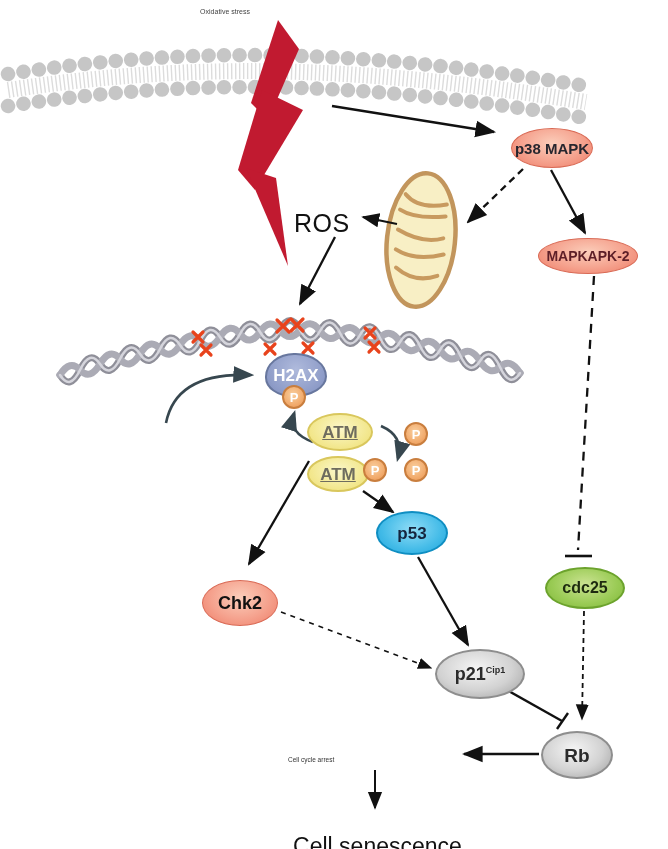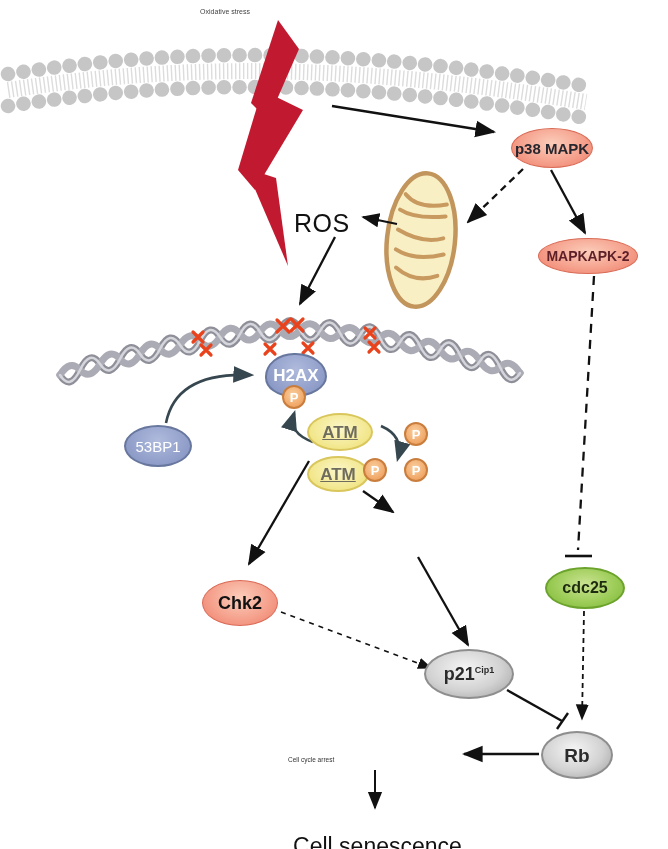--- a/index.html
+++ b/index.html
@@ -125,23 +125,20 @@
   </div>
 
   <div class="node bluepurple" style="left:265px;top:353px;width:62px;height:44px;font-size:17px;border-radius:48% 52% 55% 45% / 55% 55% 48% 45%;">
     <span>H2AX</span>
   </div>
 
   <div class="node pcircle" style="left:282px;top:385px;width:24px;height:24px;">
     <span>P</span>
   </div>
 
-  <div class="node bluepurple" style="left:124px;top:425px;width:68px;height:42px;font-size:15px;font-weight:normal;">
-    <span>53BP1</span>
-  </div>
 
   <div class="node yellow" style="left:307px;top:413px;width:66px;height:38px;font-size:17px;">
     <span>ATM</span>
   </div>
 
   <div class="node yellow" style="left:307px;top:456px;width:62px;height:36px;font-size:17px;">
     <span>ATM</span>
   </div>
 
   <div class="node pcircle" style="left:363px;top:458px;width:24px;height:24px;">
@@ -149,30 +146,33 @@
   </div>
 
   <div class="node pcircle" style="left:404px;top:422px;width:24px;height:24px;">
     <span>P</span>
   </div>
 
   <div class="node pcircle" style="left:404px;top:458px;width:24px;height:24px;">
     <span>P</span>
   </div>
 
+  <div class="node cyan" style="left:376px;top:511px;width:72px;height:44px;font-size:17px;">
+    <span>p53</span>
+  </div>
 
   <div class="node salmon" style="left:202px;top:580px;width:76px;height:46px;font-size:18px;color:#111;">
     <span>Chk2</span>
   </div>
 
   <div class="node green" style="left:545px;top:567px;width:80px;height:42px;font-size:16px;">
     <span>cdc25</span>
   </div>
 
-  <div class="node grayn" style="left:424px;top:649px;width:90px;height:50px;font-size:18px;">
+  <div class="node grayn" style="left:435px;top:649px;width:90px;height:50px;font-size:18px;">
     <span>
       <span>p21</span><sup>Cip1</sup>
     </span>
   </div>
 
   <div class="node grayn" style="left:541px;top:731px;width:72px;height:48px;font-size:19px;justify-content:center;">
     <span>Rb</span>
   </div>
 
 </div>

